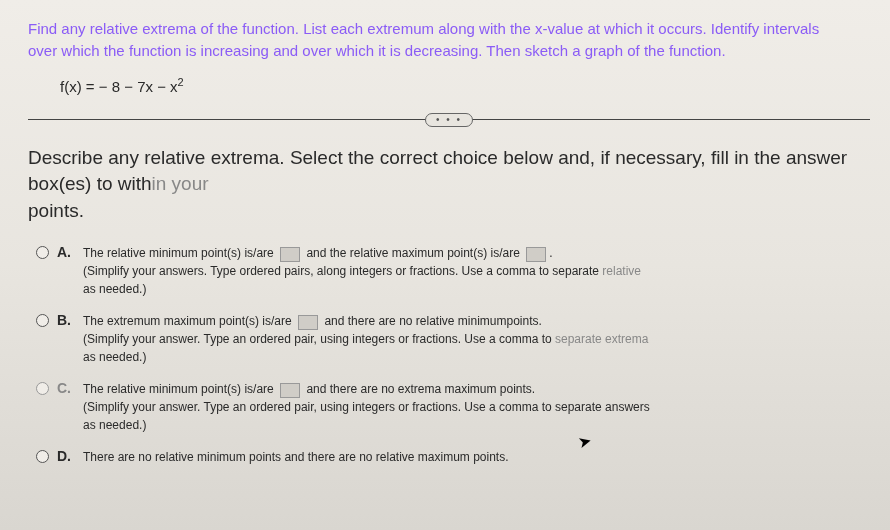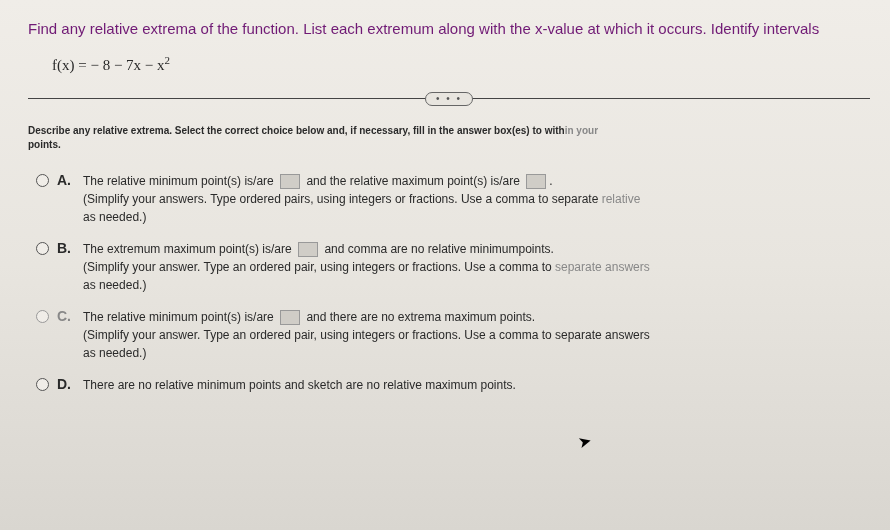--- a/index.html
+++ b/index.html
@@ -13,26 +13,26 @@
       font-family: Arial, Helvetica, sans-serif;
       background: linear-gradient(180deg, #f0ede8 0%, #e8e5df 50%, #d9d6d0 100%);
       padding: 18px 20px 18px 28px;
       color: #2a2a2a;
       position: relative;
       overflow: hidden;
     }
     .question-text {
       font-size: 15px;
       line-height: 1.45;
-      color: #701a75;
+      color: #8b5cf6;
     }
     .function-def {
-      margin: 14px 0 10px 24px;
+      margin: 14px 0 10px 32px;
       font-size: 15px;
-      font-family: Liberation Serif, serif;
+      font-family: Liberation Sans, sans-serif;
     }
     .function-def sup {
       font-size: 11px;
     }
     .divider-row {
       display: flex;
       align-items: center;
       margin: 18px 0;
     }
     .hr-line {
@@ -49,24 +49,23 @@
       align-items: center;
       justify-content: center;
       font-size: 10px;
       background: #e8e5df;
       margin: 0 -1px;
       z-index: 2;
       color: #555;
       letter-spacing: 2px;
     }
     .instruction {
-      font-size: 10px;
+      font-size: 19px;
       line-height: 1.4;
       margin: 16px 0 20px 0;
-      font-weight: bold;
     }
     .faded {
       color: #888;
     }
     .option {
       display: flex;
       align-items: flex-start;
       margin: 12px 0 14px 8px;
     }
     .radio {
@@ -114,20 +113,21 @@
       color: #000;
       pointer-events: none;
       transform: rotate(-15deg);
     }
   </style>
 </head>
 <body>
 
 <div class="question-text">
   <span>Find any relative extrema of the function. List each extremum along with the x-value at which it occurs. Identify intervals</span><br>
+  <span>over which the function is increasing and over which it is decreasing. Then sketch a graph of the function.</span>
 </div>
 
 <div class="function-def">
   <span>f(x) = </span><span>− 8 − 7x − x</span><sup>2</sup>
 </div>
 
 <div class="divider-row">
   <div class="hr-line"></div>
   <div class="pager">• • •</div>
   <div class="hr-line"></div>
@@ -139,50 +139,50 @@
 </div>
 
 <div class="option">
   <div class="radio"></div>
   <div class="letter">A.</div>
   <div class="option-body">
     <span>The relative minimum point(s) is/are</span>
     <span class="input-box"></span>
     <span>and the relative maximum point(s) is/are</span>
     <span class="input-box"></span><span>.</span><br>
-    <span>(Simplify your answers. Type ordered pairs, using integers or fractions. Use a comma to separate </span><span class="faded">relative</span><br>
+    <span>(Simplify your answers. Type ordered pairs, along integers or fractions. Use a comma to separate </span><span class="faded">relative</span><br>
     <span>as needed.)</span>
   </div>
 </div>
 
 <div class="option">
   <div class="radio"></div>
   <div class="letter">B.</div>
   <div class="option-body">
     <span>The extremum maximum point(s) is/are</span>
     <span class="input-box"></span>
-    <span>and comma are no relative minimumpoints.</span><br>
-    <span>(Simplify your answer. Type an ordered pair, using integers or fractions. Use a comma to </span><span class="faded">separate answers</span><br>
+    <span>and there are no relative minimumpoints.</span><br>
+    <span>(Simplify your answer. Type an ordered pair, using integers or fractions. Use a comma to </span><span class="faded">separate extrema</span><br>
     <span>as needed.)</span>
   </div>
 </div>
 
 <div class="option">
   <div class="radio greyed"></div>
   <div class="letter greyed">C.</div>
   <div class="option-body">
     <span>The relative minimum point(s) is/are</span>
     <span class="input-box"></span>
     <span>and there are no extrema maximum points.</span><br>
     <span>(Simplify your answer. Type an ordered pair, using integers or fractions. Use a comma to separate answers</span><br>
     <span>as needed.)</span>
   </div>
 </div>
 
 <div class="option">
   <div class="radio"></div>
   <div class="letter">D.</div>
   <div class="option-body">
-    <span>There are no relative minimum points and sketch are no relative maximum points.</span>
+    <span>There are no relative minimum points and there are no relative maximum points.</span>
   </div>
 </div>
 
 <div class="cursor">➤</div>
 
 </body></html>

